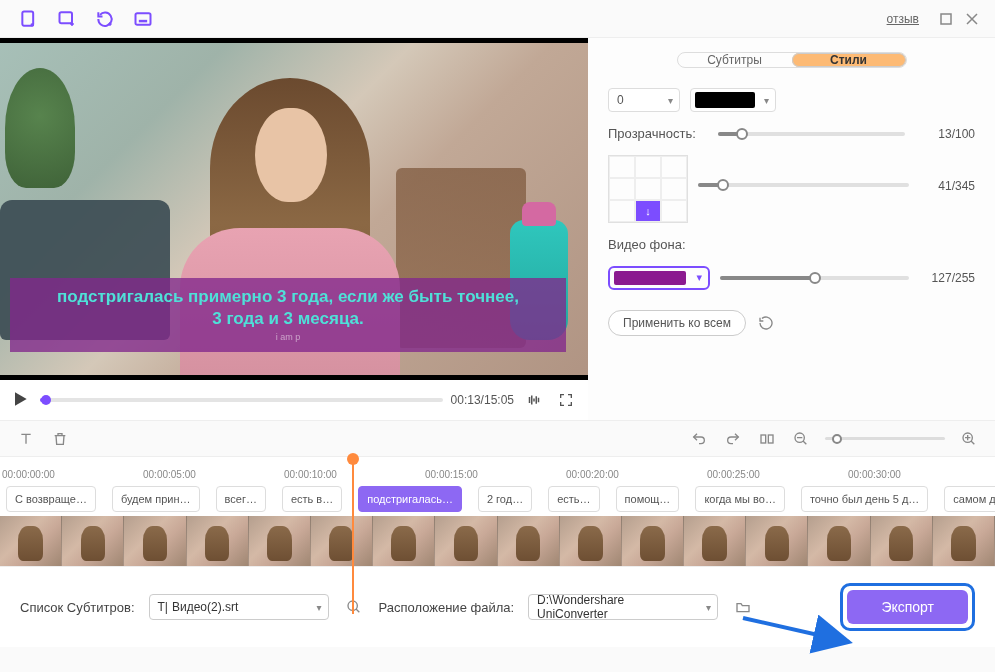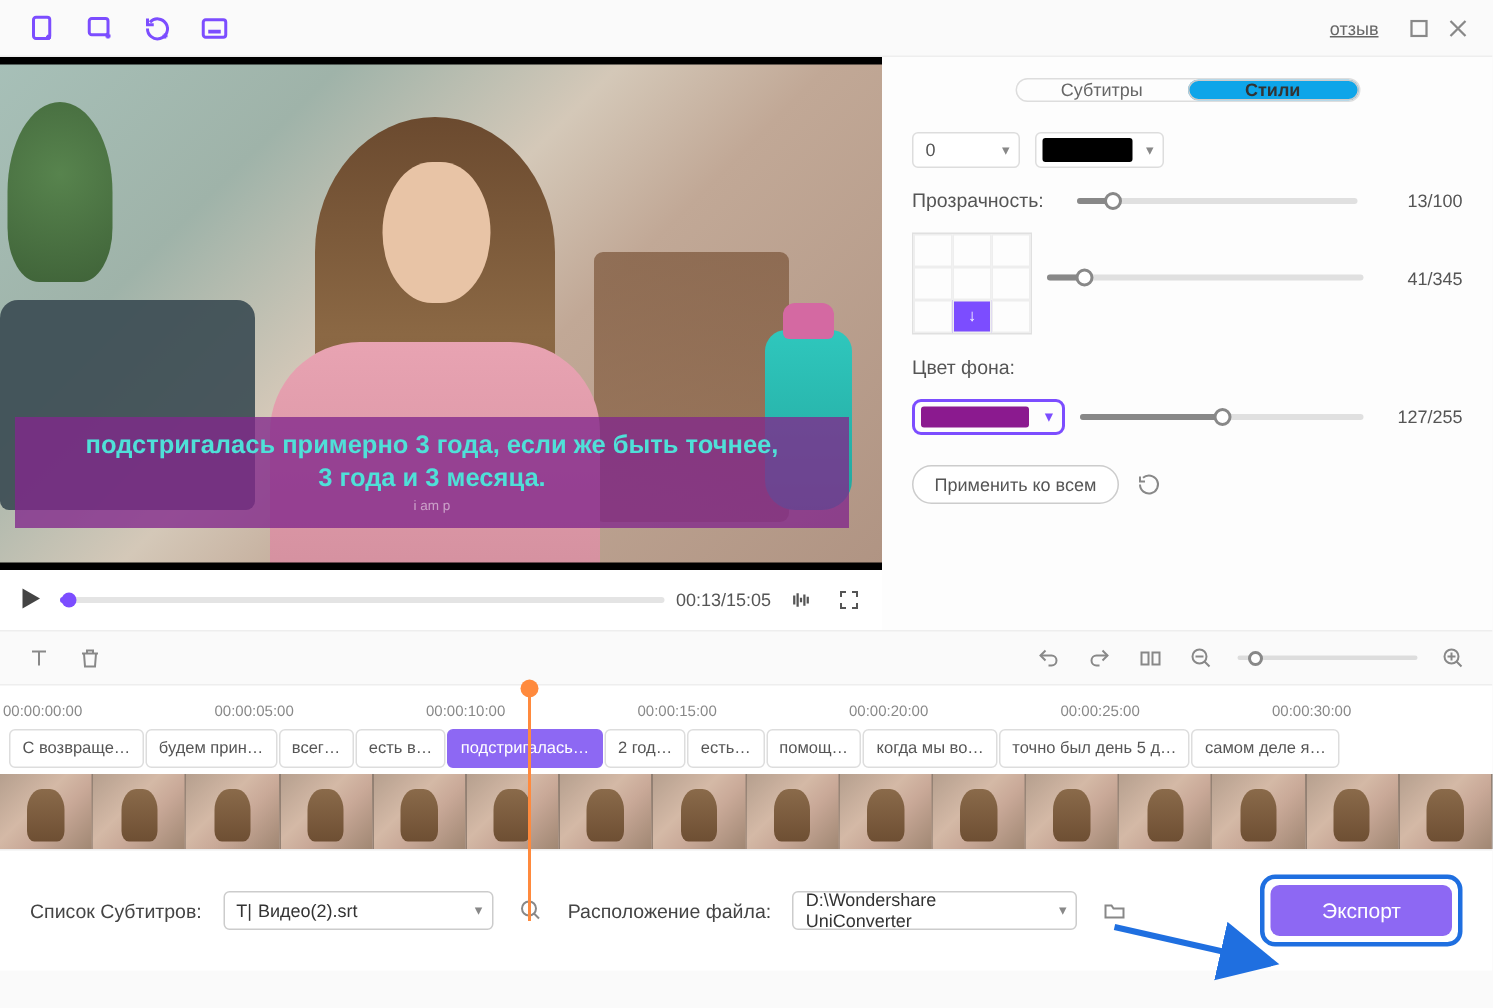--- a/index.html
+++ b/index.html
@@ -36,21 +36,21 @@
 .progress-track { flex: 1; height: 4px; background: #e4e4e4; border-radius: 2px; position: relative; cursor: pointer; }
 .progress-track .progress-fill { position: absolute; left: 0; top: 0; height: 100%; width: 1.5%; background: #7c4dff; border-radius: 2px; }
 .progress-track .progress-thumb { position: absolute; left: 1.5%; top: 50%; width: 10px; height: 10px; background: #7c4dff; border-radius: 50%; transform: translate(-50%,-50%); }
 .time-label { font-size: 12px; color: #555; }
 .pb-icon { width: 24px; height: 24px; display:flex;align-items:center;justify-content:center;cursor:pointer;color:#555; }
 
 
 .right-panel { flex: 1; padding: 10px 20px 10px 20px; background: #fdfdfd; overflow-y: auto; display:flex; flex-direction:column; gap:14px; font-size:13px; color:#555; }
 .tab-pill { width: 230px; height: 16px; margin: 4px auto 6px; border: 1px solid #ddd; border-radius: 14px; display: flex; overflow: hidden; }
 .tab-pill .tab { flex: 1; display: flex; align-items: center; justify-content: center; font-size: 12px; color:#666; cursor:pointer; }
-.tab-pill .tab.active { background: #0ea5e9; border-radius: 14px; box-shadow: 0 0 0 1px #ccc inset; font-weight:600; color:#333;}
+.tab-pill .tab.active { background: #fdba74; border-radius: 14px; box-shadow: 0 0 0 1px #ccc inset; font-weight:600; color:#333;}
 .row { display: flex; align-items: center; gap: 10px; }
 .select-small { height: 24px; border: 1px solid #ddd; border-radius: 4px; background:#fff; padding: 0 20px 0 8px; font-size: 12px; color:#555; position: relative; cursor:pointer; display:flex; align-items:center;}
 .select-small::after { content:"▾"; position:absolute; right:6px; font-size:10px; color:#888;}
 .color-swatch { width:60px; height:16px; border-radius:2px;}
 .slider-row { display:flex; align-items:center; gap:14px; }
 .slider-row .label { width:96px; }
 .slider { flex:1; height:4px; background:#e0e0e0; border-radius:2px; position:relative; cursor:pointer;}
 .slider .fill { position:absolute; height:100%; background:#888; border-radius:2px; left:0;}
 .slider .thumb { position:absolute; width:12px;height:12px;background:#fff;border:2px solid #888;border-radius:50%; top:50%; transform:translate(-50%,-50%);}
 .slider-val { width:56px; text-align:right; font-size:12px; color:#555;}
@@ -69,21 +69,21 @@
 .tools-row .spacer{flex:1;}
 .tools-row .ticon{width:20px;height:20px;cursor:pointer;display:flex;align-items:center;justify-content:center;}
 .zoom-slider{width:120px;height:3px;background:#ddd;position:relative;border-radius:2px;}
 .zoom-slider .zthumb{position:absolute;left:10%;top:50%;width:10px;height:10px;border:2px solid #888;background:#fff;border-radius:50%;transform:translate(-50%,-50%);}
 
 .ruler{ display:flex; height:26px; padding:0 6px 0 2px; align-items:flex-end; font-size:10px; color:#888; position:relative; background:#fff; border-top:1px solid #eee;}
 .ruler .tick{ flex:1; text-align:left; position:relative; padding-bottom:2px;}
 .playhead{ position:absolute; left:352px; top:0; bottom:-132px; width:2px; background:#ff8a3d; z-index:5;}
 .playhead::before{content:"";position:absolute;top:-4px;left:-5px;width:12px;height:12px;background:#ff8a3d;border-radius:50%;}
 
-.clip-row{ position:relative; display:flex; gap:1px; padding:4px 6px; height:34px; background:#fff; overflow:hidden;}
+.clip-row{ position:relative; display:flex; gap:16px; padding:4px 6px; height:34px; background:#fff; overflow:hidden;}
 .clip{ background:#fff; border:1px solid #ddd; border-radius:4px; padding:0 8px; font-size:11px; color:#555; display:flex; align-items:center; cursor:pointer; white-space:nowrap;}
 .clip.active{ background:#8d68f3; color:#fff; border-color:#8d68f3;}
 
 .thumb-strip{ display:flex; height:50px; background:#222; position:relative;}
 .thumb-strip .tframe{ flex:1; background:linear-gradient(135deg,#b59f8e,#d4b9a6 40%,#c9a998 60%,#a08773); border-right:1px solid rgba(0,0,0,0.2); position:relative;}
 .thumb-strip .tframe::after{content:"";position:absolute;left:30%;top:20%;width:40%;height:70%;background:linear-gradient(#8a6a4a,#6e4f33);border-radius:40% 40% 20% 20%;}
 
 .bottom-bar{ display:flex; align-items:center; padding:16px 20px; gap:14px; background:#fff; border-top:1px solid #eee;}
 .bottom-bar .lbl{ font-size:13px; color:#444;}
 .file-select{ width:180px; height:26px; border:1px solid #ccc; border-radius:4px; padding:0 22px 0 8px; display:flex; align-items:center; font-size:12px; color:#333; position:relative; cursor:pointer;}
@@ -212,21 +212,21 @@
         <div class="cell"></div>
           <div class="cell sel">↓</div>
           <div class="cell"></div>
       </div>
       <div class="slider" style="flex:1;margin-top:28px">
           <div class="fill" style="width:12%"></div>
           <div class="thumb" style="left:12%"></div>
         </div>
       <span class="slider-val" style="margin-top:24px">41/345</span>
     </div>
-    <div class="sect-label">Цвет фона:</div>
+    <div class="sect-label">Видео фона:</div>
     <div class="row">
       <div class="color-select">
           <div class="sw"></div>
         </div>
       <div class="slider" style="flex:1">
           <div class="fill" style="width:50%"></div>
           <div class="thumb" style="left:50%"></div>
         </div>
       <span class="slider-val">127/255</span>
     </div>

